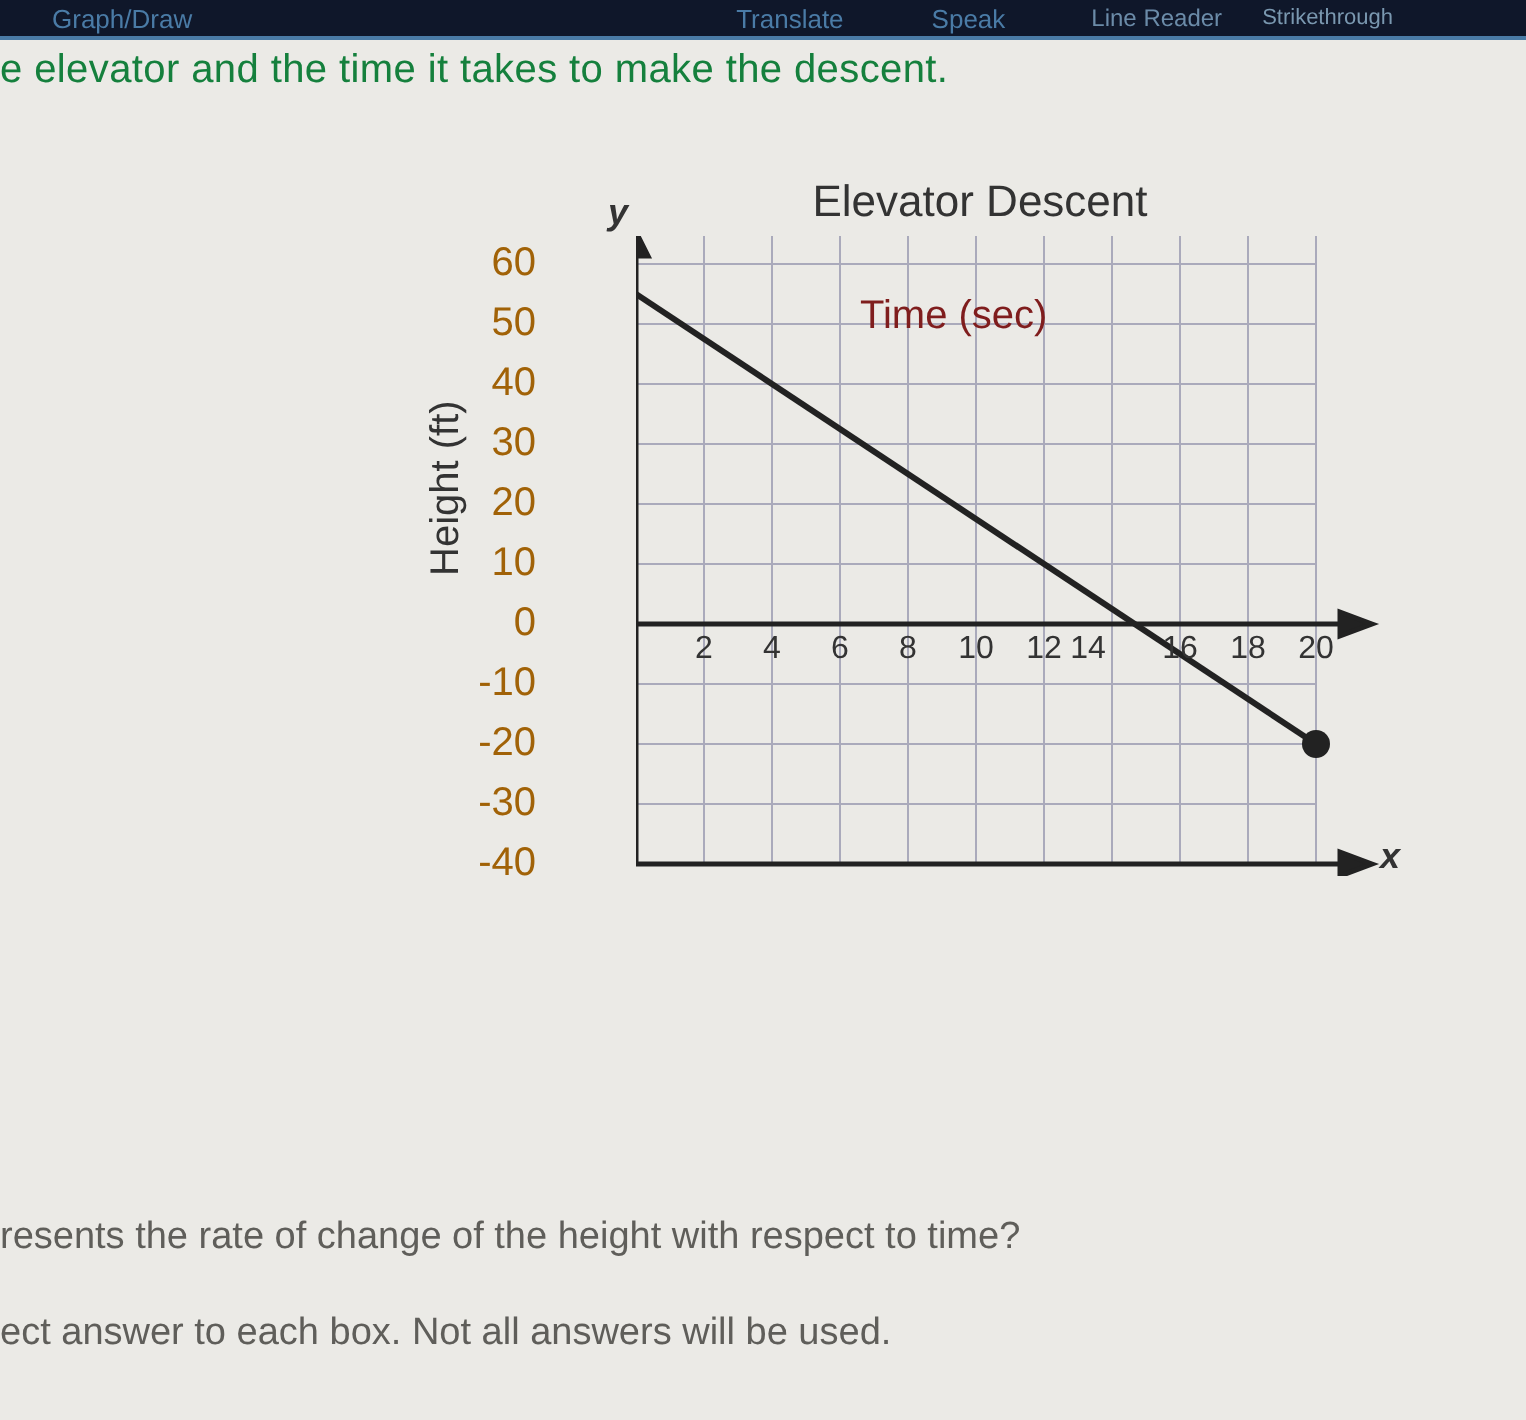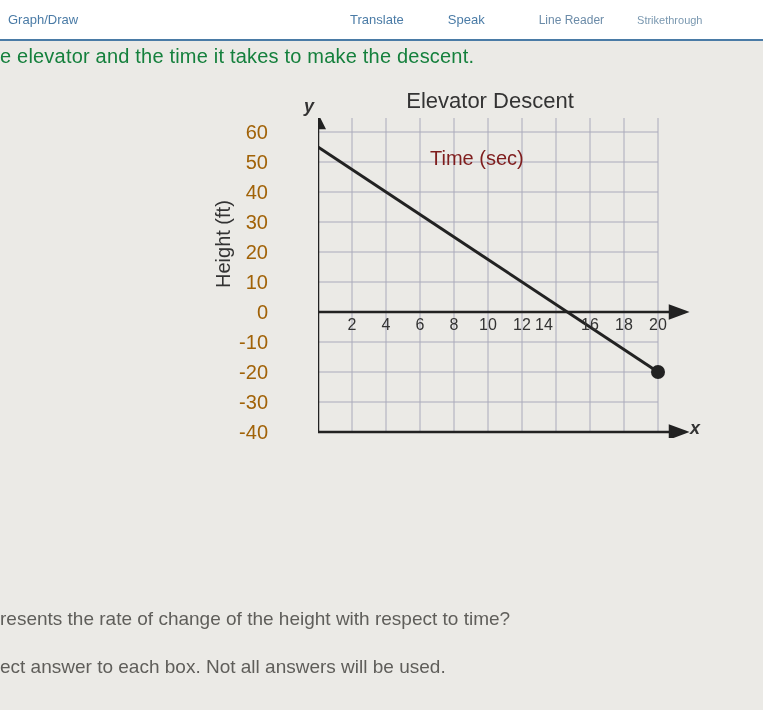--- a/index.html
+++ b/index.html
@@ -6,37 +6,38 @@
     body {
       width: 763px;
       height: 710px;
       background: #ebeae6;
       font-family: Arial, sans-serif;
       overflow: hidden;
       position: relative;
     }
     .toolbar {
       display: flex;
-      height: 41px;
+      height: 20px;
       border-bottom: 2px solid #4a7ba6;
       align-items: center;
+      padding-left: 18px;
       gap: 0;
-      background: #ffffff;
+      background: #0f172a;
     }
     .toolbar-item {
       color: #4a7ba6;
       font-size: 13px;
       font-weight: 500;
       cursor: pointer;
       padding: 0 8px;
     }
     .toolbar-item.graph { margin-right: 256px; }
     .toolbar-item.speak { margin-left: 28px; }
-    .toolbar-item.line { margin-left: 38px; color: #6b8ba8; font-size: 12px;}
-    .toolbar-item.strike { margin-left: 17px; color: #7a98b0; font-size: 11px; }
+    .toolbar-item.line { margin-left: 27px; color: #6b8ba8; font-size: 12px;}
+    .toolbar-item.strike { margin-left: 4px; color: #7a98b0; font-size: 11px; }
     .partial-text-top {
       color: #15803d;
       font-size: 20px;
       padding: 4px 0 0 0;
       letter-spacing: 0.2px;
     }
     .chart-area {
       position: absolute;
       left: 230px;
       top: 88px;

